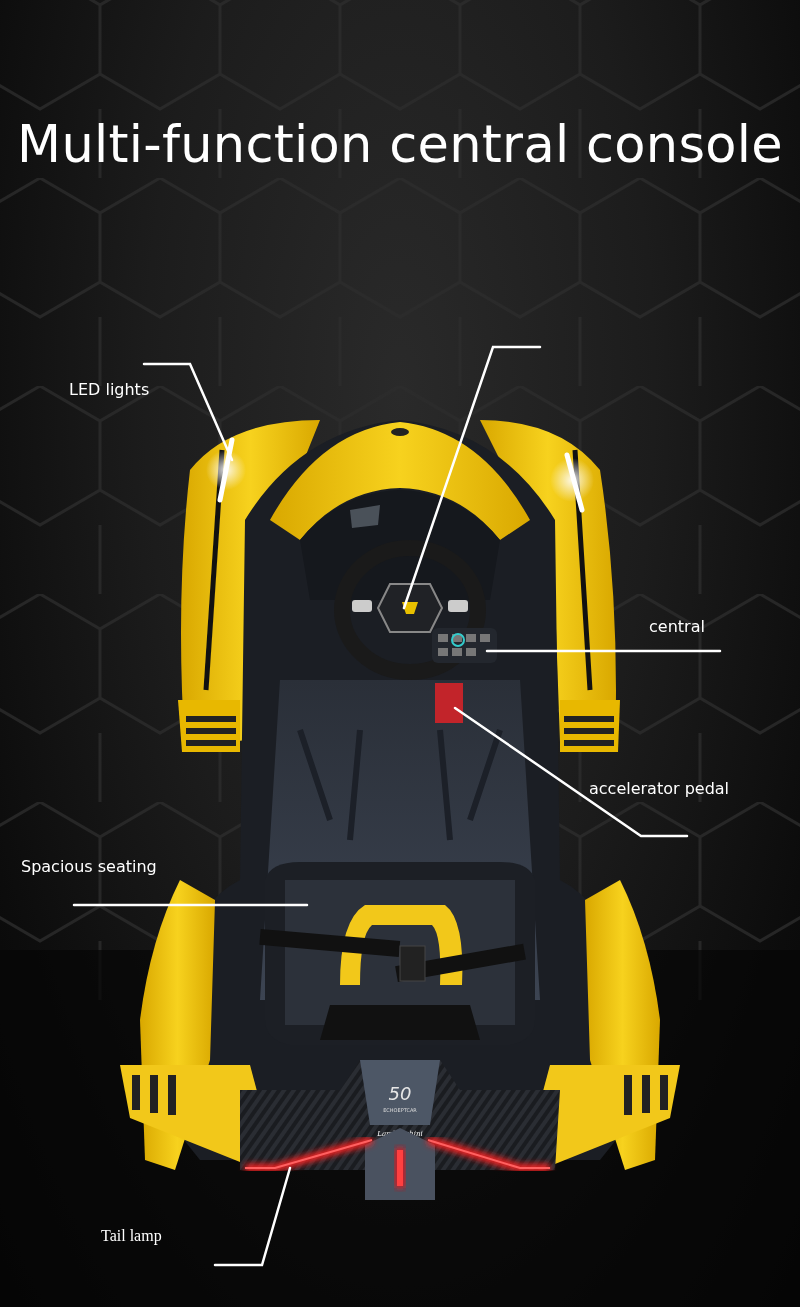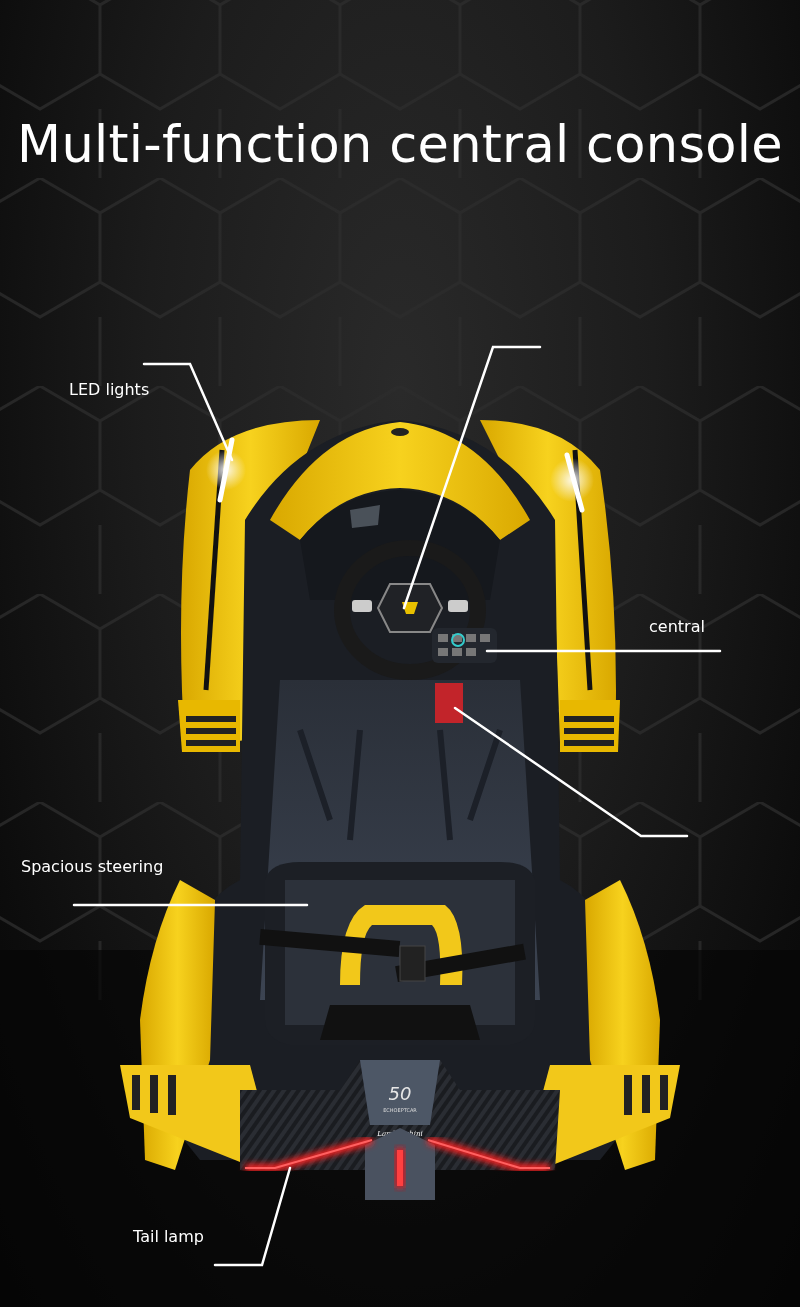--- a/index.html
+++ b/index.html
@@ -157,16 +157,17 @@
       <polyline points="540,347 493,347 404,608"></polyline>
       <polyline points="720,651 487,651"></polyline>
       <polyline points="455,708 641,836 687,836"></polyline>
       <polyline points="74,905 307,905"></polyline>
       <polyline points="215,1265 262,1265 290,1168"></polyline>
     </g>
   </svg>
 
   <div class="label" style="left:69px;top:380px;">LED lights</div>
   <div class="label" style="left:649px;top:617px;">central</div>
-  <div class="label" style="left:21px;top:857px;">Spacious steering</div>
-  <div class="label" style="left:133px;top:1227px;">Tail lamp</div>
+  <div class="label" style="left:589px;top:779px;">accelerator pedal</div>
+  <div class="label" style="left:21px;top:857px;">Spacious seating</div>
+  <div class="label" style="left:101px;top:1227px;font-family:Liberation Serif, serif;">Tail lamp</div>
 
 </div>
 
 </body></html>

